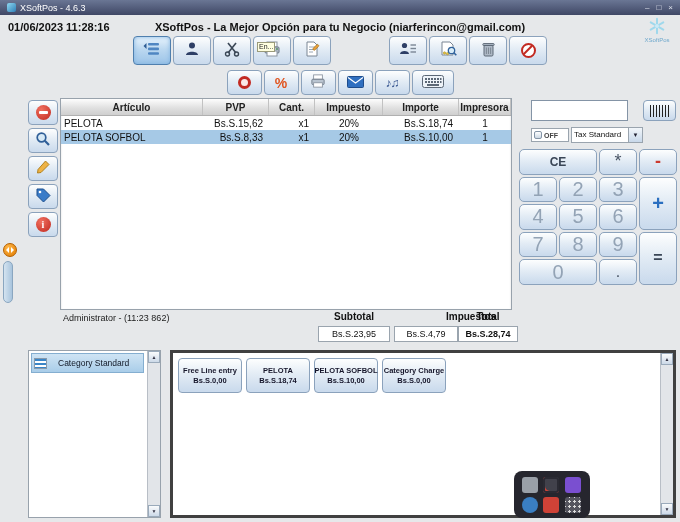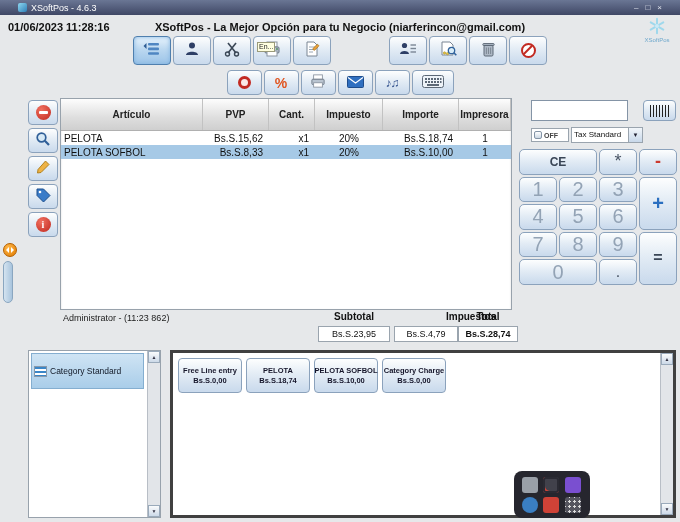--- a/index.html
+++ b/index.html
@@ -3,21 +3,21 @@
 <meta charset="utf-8">
 <style>
   * { margin:0; padding:0; box-sizing:border-box; }
   body { margin:0; background:#777; font-family:"Liberation Sans", sans-serif; }
   .app{ position:relative; width:680px; height:522px; background:#e6e8ea; overflow:hidden;
         font-family:"Liberation Sans", sans-serif; }
 
   
   .titlebar{ position:absolute; top:0; left:0; right:0; height:15px;
     background:linear-gradient(#6a7694,#3f4765); display:flex; align-items:center; gap:4px;
-    padding:0 18px; color:#fff; font-size:9px; }
+    padding:0 7px; color:#fff; font-size:9px; }
   .app-icon{ width:9px; height:9px; border-radius:2px;
     background:linear-gradient(135deg,#8fd8f0,#2e7fb8); }
   .win-controls{ margin-left:auto; display:flex; gap:7px; font-size:8px; color:#dfe3ec; }
   .win-controls span{ cursor:pointer; }
 
   
   .header{ position:absolute; top:15px; left:0; right:0; height:22px; }
   .datetime{ position:absolute; left:8px; top:6px; font-size:11px; font-weight:bold; color:#111; }
   .header-title{ position:absolute; left:90px; right:90px; top:6px; text-align:center;
     font-size:11px; font-weight:bold; color:#111; }
@@ -59,21 +59,21 @@
 
   .collapse-btn{ position:absolute; left:3px; top:243px; width:14px; height:14px; border-radius:50%;
     background:radial-gradient(circle at 35% 30%,#ffb74a,#e07b00); border:1px solid #b35f00;
     display:flex; align-items:center; justify-content:center; cursor:pointer; }
   .side-strip{ position:absolute; left:3px; top:261px; width:10px; height:42px;
     background:linear-gradient(90deg,#d4e3f0,#a8c4dd); border:1px solid #8aa6c0; border-radius:5px; }
 
   
   .sale-table{ position:absolute; left:60px; top:98px; width:452px; height:212px;
     background:#fff; border:1px solid #98a2ac; box-shadow:inset 0 1px 2px rgba(0,0,0,.15); }
-  .t-head{ display:flex; height:32px; background:linear-gradient(#fdfdfd,#dedede 60%,#cfcfcf);
+  .t-head{ display:flex; height:17px; background:linear-gradient(#fdfdfd,#dedede 60%,#cfcfcf);
     border-bottom:1px solid #b0b0b0; }
   .t-head .cell{ font-size:10px; font-weight:bold; color:#222; display:flex; align-items:center;
     justify-content:center; border-right:1px solid #c2c2c2; }
   .t-row{ display:flex; height:14px; font-size:10px; color:#111; }
   .t-row.selected{ background:#a6c9e6; }
   .t-row .cell{ display:flex; align-items:center; }
   .c0{ width:142px; } .c1{ width:66px; } .c2{ width:46px; } .c3{ width:68px; }
   .c4{ width:76px; } .c5{ width:52px; }
   .al{ justify-content:flex-start; padding-left:3px; }
   .ar{ justify-content:flex-end; padding-right:6px; }
@@ -128,23 +128,23 @@
     background:#fff; border:1px solid #98a2ac; }
   .products-panel{ position:absolute; left:170px; top:350px; width:506px; height:168px;
     background:#fff; border:3px solid #404040; }
   .vscroll{ position:absolute; right:0; top:0; bottom:0; width:13px; background:#e2e5e9;
     border-left:1px solid #b8bec6; display:flex; flex-direction:column;
     justify-content:space-between; align-items:center; }
   .scroll-btn{ width:12px; height:12px; background:linear-gradient(#fafbfc,#ccd9e8);
     border:1px solid #9aaabb; font-size:5px; color:#334; display:flex; align-items:center;
     justify-content:center; cursor:pointer; }
 
-  .cat-item{ position:absolute; left:2px; top:2px; right:16px; height:36px;
+  .cat-item{ position:absolute; left:2px; top:2px; right:16px; height:20px;
     background:linear-gradient(#cfe4f4,#a9cde9); border:1px solid #84aed0; display:flex;
-    align-items:center; gap:3px; padding:0 2px; cursor:pointer; }
+    align-items:center; gap:11px; padding:0 2px; cursor:pointer; }
   .cat-icon{ width:13px; height:11px; border:1px solid #8899aa;
     background:repeating-linear-gradient(180deg,#3a86c8 0 2px,#fff 2px 4px); }
   .cat-label{ font-size:8.5px; color:#101826; }
 
   .product-row{ position:absolute; left:5px; top:5px; display:flex; gap:4px; }
   .prod-btn{ width:64px; height:35px; border-radius:4px; flex-direction:column; line-height:1.3; }
   .prod-line{ font-size:7.5px; font-weight:bold; color:#15152a; text-align:center; white-space:nowrap; }
 
   
   .tray-popup{ position:absolute; left:514px; top:471px; width:76px; height:47px; background:#26262e;

